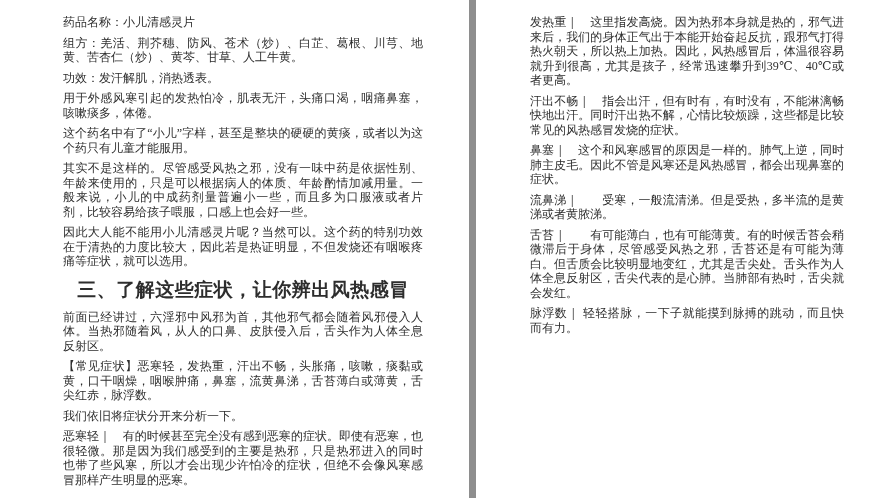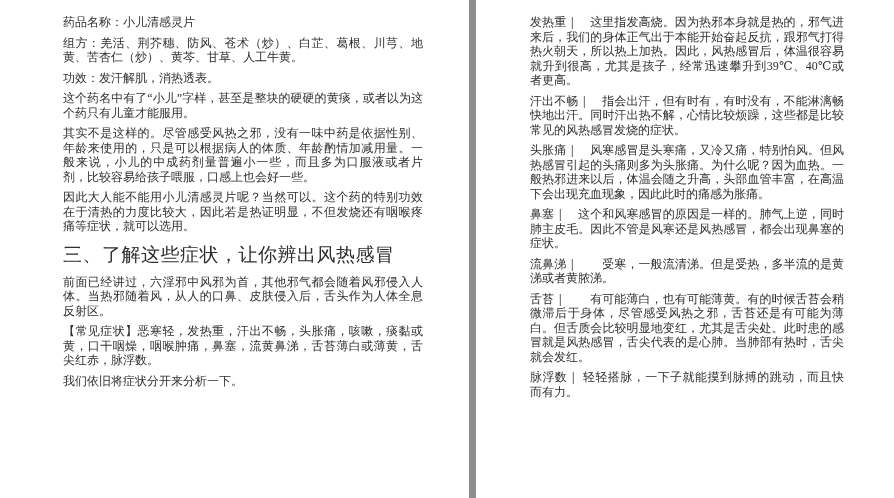--- a/index.html
+++ b/index.html
@@ -43,51 +43,52 @@
     margin:0 0 6px 0;
     font-size:12px;
     line-height:14.5px;
     text-align:justify;
     text-justify:inter-ideograph;
   }
   h2.section-heading{
     margin:9px 0 8px 0;
     font-size:19px;
     line-height:24px;
-    font-weight:400;
+    font-weight:700;
     letter-spacing:0.5px;
     color:var(--text);
-    text-align:left;
+    text-align:center;
   }
 </style>
 </head>
 <body>
 
 <div class="spread">
 
   <section class="page left">
     <p>药品名称：小儿清感灵片</p>
     <p>组方：羌活、荆芥穗、防风、苍术（炒）、白芷、葛根、川芎、地黄、苦杏仁（炒）、黄芩、甘草、人工牛黄。</p>
     <p>功效：发汗解肌，消热透表。</p>
+    <p>用于外感风寒引起的发热怕冷，肌表无汗，头痛口渴，咽痛鼻塞，咳嗽痰多，体倦。</p>
     <p>这个药名中有了“小儿”字样，甚至是整块的硬硬的黄痰，或者以为这个药只有儿童才能服用。</p>
     <p>其实不是这样的。尽管感受风热之邪，没有一味中药是依据性别、年龄来使用的，只是可以根据病人的体质、年龄酌情加减用量。一般来说，小儿的中成药剂量普遍小一些，而且多为口服液或者片剂，比较容易给孩子喂服，口感上也会好一些。</p>
     <p>因此大人能不能用小儿清感灵片呢？当然可以。这个药的特别功效在于清热的力度比较大，因此若是热证明显，不但发烧还有咽喉疼痛等症状，就可以选用。</p>
 
     <h2 class="section-heading">三、了解这些症状，让你辨出风热感冒</h2>
 
     <p>前面已经讲过，六淫邪中风邪为首，其他邪气都会随着风邪侵入人体。当热邪随着风，从人的口鼻、皮肤侵入后，舌头作为人体全息反射区。</p>
     <p>【常见症状】恶寒轻，发热重，汗出不畅，头胀痛，咳嗽，痰黏或黄，口干咽燥，咽喉肿痛，鼻塞，流黄鼻涕，舌苔薄白或薄黄，舌尖红赤，脉浮数。</p>
     <p>我们依旧将症状分开来分析一下。</p>
+    <p>恶寒轻｜　有的时候甚至完全没有感到恶寒的症状。即使有恶寒，也很轻微。那是因为我们感受到的主要是热邪，只是热邪进入的同时也带了些风寒，所以才会出现少许怕冷的症状，但绝不会像风寒感冒那样产生明显的恶寒。</p>
   </section>
 
   <div class="divider"></div>
 
   <section class="page right">
     <p>发热重｜　这里指发高烧。因为热邪本身就是热的，邪气进来后，我们的身体正气出于本能开始奋起反抗，跟邪气打得热火朝天，所以热上加热。因此，风热感冒后，体温很容易就升到很高，尤其是孩子，经常迅速攀升到39℃、40℃或者更高。</p>
     <p>汗出不畅｜　指会出汗，但有时有，有时没有，不能淋漓畅快地出汗。同时汗出热不解，心情比较烦躁，这些都是比较常见的风热感冒发烧的症状。</p>
-    <p>头胀痛｜　风寒感冒是头寒痛，又冷又痛，特别怕风。但风热感冒引起的头痛则多为头胀痛。为什么呢？因为血热。一般热邪进来以后，体温会随之升高，头部血管丰富，在高温下会出现充血现象，因此此时的痛感为胀痛。</p>
     <p>鼻塞｜　这个和风寒感冒的原因是一样的。肺气上逆，同时肺主皮毛。因此不管是风寒还是风热感冒，都会出现鼻塞的症状。</p>
     <p>流鼻涕｜　　受寒，一般流清涕。但是受热，多半流的是黄涕或者黄脓涕。</p>
-    <p>舌苔｜　　有可能薄白，也有可能薄黄。有的时候舌苔会稍微滞后于身体，尽管感受风热之邪，舌苔还是有可能为薄白。但舌质会比较明显地变红，尤其是舌尖处。此时患的感冒就是风热感冒，舌尖代表的是心肺。当肺部有热时，舌尖就会发红。</p>
+    <p>舌苔｜　　有可能薄白，也有可能薄黄。有的时候舌苔会稍微滞后于身体，尽管感受风热之邪，舌苔还是有可能为薄白。但舌质会比较明显地变红，尤其是舌尖处。舌头作为人体全息反射区，舌尖代表的是心肺。当肺部有热时，舌尖就会发红。</p>
     <p>脉浮数｜ 轻轻搭脉，一下子就能摸到脉搏的跳动，而且快而有力。</p>
   </section>
 
 </div>
 
 </body></html>

